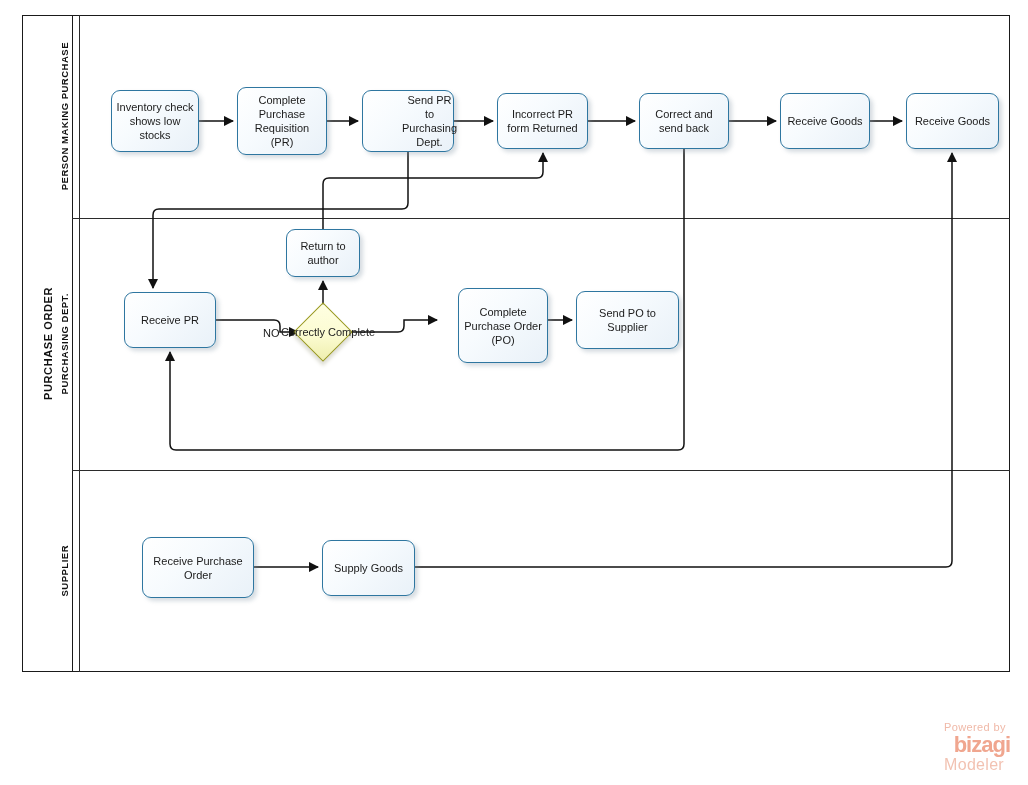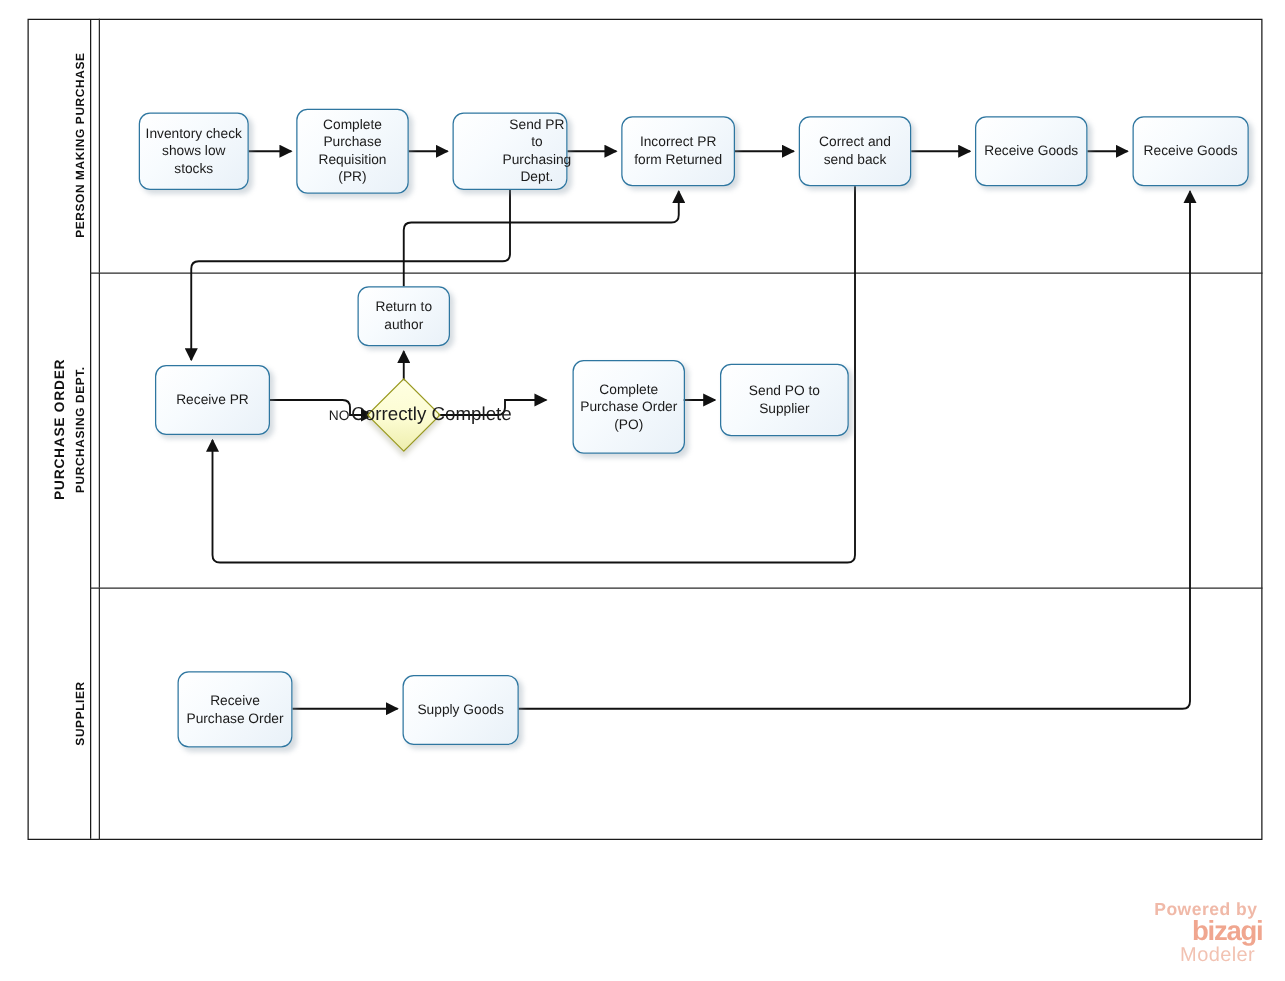--- a/index.html
+++ b/index.html
@@ -95,21 +95,21 @@
   .gateway {
     position: absolute;
     box-sizing: border-box;
     border: 1.6px solid #9a9a1e;
     background: linear-gradient(135deg, #ffffe2 0%, #fcfcd2 55%, #eeeeae 100%);
     transform: rotate(45deg);
     box-shadow: 3px 3px 4px rgba(150,150,120,0.32);
   }
   .gateway-label {
     position: absolute;
-    font-size: 15px;
+    font-size: 11px;
     color: #1b1b1b;
     white-space: nowrap;
     line-height: 12px;
   }
   .flow-label {
     position: absolute;
     font-size: 11px;
     color: #1b1b1b;
     white-space: nowrap;
     line-height: 12px;
@@ -126,26 +126,25 @@
   
   .logo {
     position: absolute;
     left: 900px;
     top: 722px;
     width: 110px;
     text-align: right;
     user-select: none;
   }
   .logo .powered {
-    font-size: 14px;
+    font-size: 11px;
     color: #f0b9a8;
     letter-spacing: 0.4px;
     margin: 0 4px 0 0;
     line-height: 10px;
-    font-weight: bold;
   }
   .logo .brand {
     font-size: 22px;
     color: #f0a68f;
     font-weight: bold;
     letter-spacing: -1px;
     line-height: 26px;
     margin: 0;
   }
   .logo .modeler {
@@ -254,21 +253,21 @@
   </div>
 
   <div class="task" style="left:458px; top:288px; width:90px; height:75px;">
     <span>Complete Purchase Order (PO)</span>
   </div>
 
   <div class="task" style="left:576px; top:291px; width:103px; height:58px;">
     <span>Send PO to Supplier</span>
   </div>
 
-  <div class="task" style="left:142px; top:537px; width:92px; height:61px;">
+  <div class="task" style="left:142px; top:537px; width:112px; height:61px;">
     <span>Receive Purchase Order</span>
   </div>
 
   <div class="task" style="left:322px; top:540px; width:93px; height:56px;">
     <span>Supply Goods</span>
   </div>
 
   <div class="gateway" style="left:302px; top:311px; width:42px; height:42px;"></div>
   <span class="gateway-label" style="left:281px; top:326px;">Correctly Complete</span>
 

